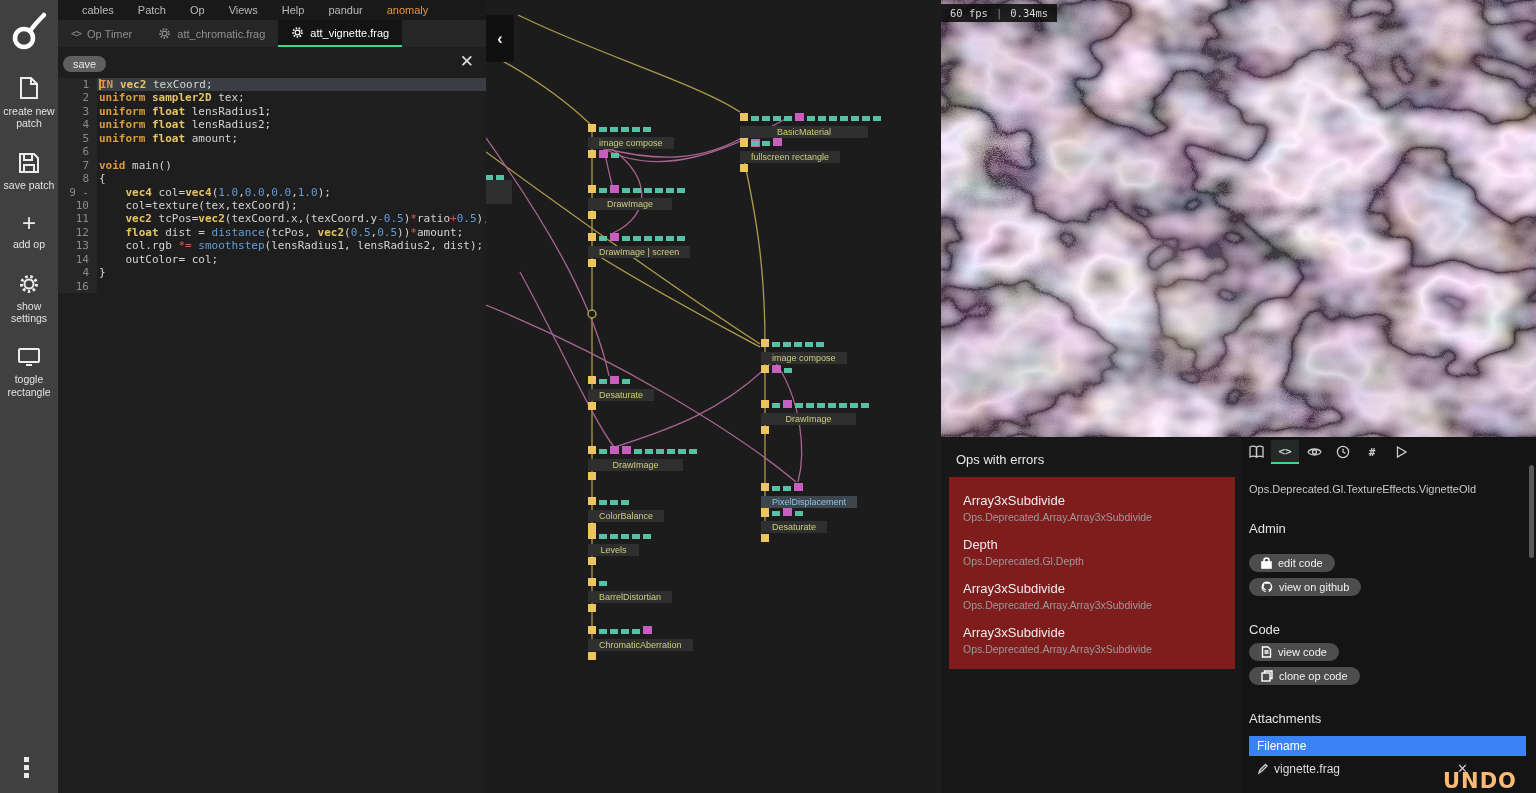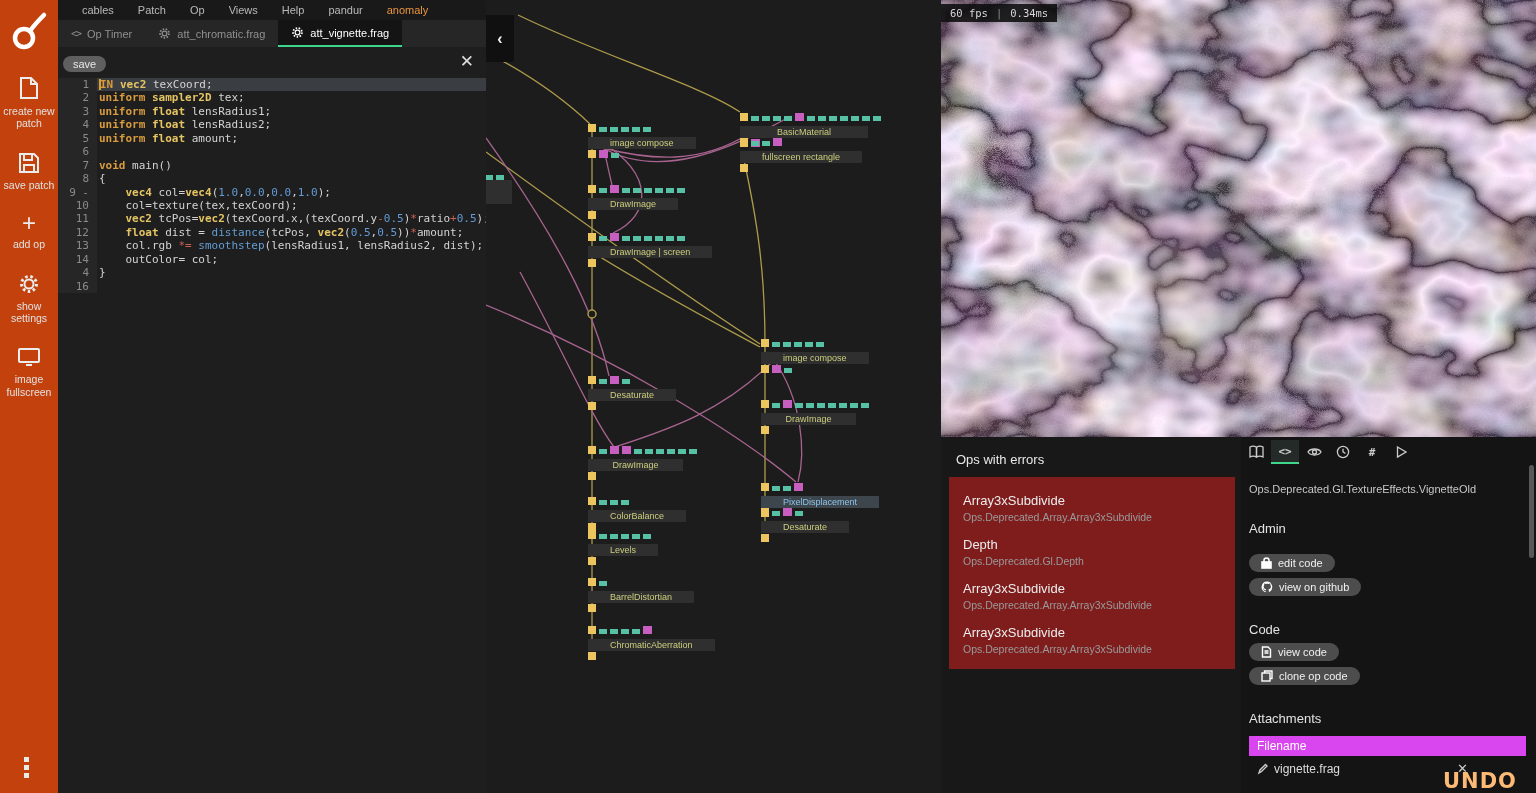--- a/index.html
+++ b/index.html
@@ -1,21 +1,21 @@
 <!DOCTYPE html>
 <html><head>
 <meta charset="utf-8">
 <style>
   * { margin:0; padding:0; box-sizing:border-box; }
   html,body { width:1536px; height:793px; background:#101010; overflow:hidden;
               font-family:"Liberation Sans", sans-serif; }
   #app { position:relative; width:1536px; height:793px; background:#141414; }
 
   
-  #sidebar { position:absolute; left:0; top:0; width:58px; height:793px; background:#c2410c;
+  #sidebar { position:absolute; left:0; top:0; width:58px; height:793px; background:#404040;
              display:flex; flex-direction:column; align-items:center; }
   #logo { margin-top:8px; width:44px; height:46px; }
   .sb-item { margin-top:22px; display:flex; flex-direction:column; align-items:center; cursor:pointer; }
   .sb-item svg, .sb-item .plus { color:#ececec; }
   .sb-item .plus { font-size:24px; font-weight:400; line-height:20px; color:#ececec; }
   .sb-label { margin-top:5px; font-size:10.5px; line-height:1.18; color:#e2e2e2; text-align:center; width:54px; }
   #sb-dots { position:absolute; left:24px; bottom:12px; cursor:pointer; }
   #sb-dots i { display:block; width:5px; height:5px; background:#eaeaea; margin:3px 0; }
 
   
@@ -55,21 +55,21 @@
   #collapse-btn { position:absolute; left:0; top:15px; width:28px; height:47px; background:#101010;
                   color:#f0f0f0; font-size:16px; font-weight:bold; display:flex; align-items:center;
                   justify-content:center; cursor:pointer; border-radius:0 0 3px 0; }
   #wires { position:absolute; left:0; top:0; }
   .gnode { position:absolute; cursor:pointer; }
   .ports { display:flex; gap:3px; align-items:flex-end; height:8px; }
   .p-y { width:8px; height:8px; background:#ecc55f; }
   .p-t { width:8px; height:5px; background:#56c1a4; }
   .p-p { width:9px; height:8px; background:#c75fc0; }
   .nlabel { display:inline-block; background:#2f2f30; color:#ccce7d; font-size:9px; line-height:12px;
-            padding:0 22px; text-align:center; white-space:nowrap; }
+            padding:0 11px; text-align:center; white-space:nowrap; }
   .nlabel.sel { background:#3d464d; color:#8ec3ea; }
   .nbody { width:27px; height:24px; background:#2f2f30; }
 
   
   #render { position:absolute; left:941px; top:0; width:595px; height:437px; background:#000; overflow:hidden; }
   #render svg { display:block; }
   #render-glow { position:absolute; left:0; top:0; width:595px; height:437px; pointer-events:none;
     background:radial-gradient(ellipse 260px 180px at 32% 72%, rgba(255,255,255,0.28), transparent 60%),
                radial-gradient(ellipse 220px 150px at 62% 25%, rgba(255,255,255,0.12), transparent 60%); }
   #fps { position:absolute; left:0; top:4px; background:rgba(12,12,12,0.88); color:#d8d8d8;
@@ -92,21 +92,21 @@
   .tb-icon.active { background:#232a27; border-bottom:2px solid #3dd68c; }
   .tb-txt { font-family:"DejaVu Sans Mono",monospace; font-size:11px; font-weight:bold; }
   #dbody { padding:18px 10px 0 8px; position:relative; }
   #dtitle { font-size:11px; color:#c8c8c8; }
   .dsection { font-size:13px; color:#e3e3e3; margin-top:26px; }
   .pill { display:inline-flex; align-items:center; gap:6px; background:#4d4d4d; color:#f0f0f0;
           font-size:11px; border:none; border-radius:11px; padding:3px 12px; margin-top:6px; cursor:pointer; }
   .pill svg { flex:0 0 auto; }
   .btncol { display:flex; flex-direction:column; align-items:flex-start; }
   #admin-btns { margin-top:12px; }
-  #filename-row { margin-top:10px; background:#d946ef; color:#ffffff; font-size:12px;
+  #filename-row { margin-top:10px; background:#3b82f6; color:#ffffff; font-size:12px;
                   padding:3px 8px; width:277px; }
   #file-row { display:flex; align-items:center; gap:6px; color:#dddddd; font-size:12px; padding:5px 8px; width:277px; }
   #file-del { margin-left:auto; color:#cccccc; font-size:13px; cursor:pointer; padding-right:50px; }
   #dscroll { position:absolute; left:288px; top:28px; width:5px; height:93px; background:#585858; border-radius:3px; }
   #watermark { position:absolute; left:202px; top:332px; width:82px; height:23px; overflow:hidden; }
   #watermark span { font-weight:bold; font-size:21px; letter-spacing:1px; color:#fdba74;
                     font-family:"DejaVu Sans",sans-serif; }
 </style>
 </head>
 <body>
@@ -142,21 +142,21 @@
         <circle cx="11" cy="11" r="7.5" stroke-width="3" stroke-dasharray="2.6 2.6"></circle>
         <circle cx="11" cy="11" r="4.5" stroke-width="2"></circle>
       </svg>
       <span class="sb-label">show settings</span>
     </div>
     <div class="sb-item">
       <svg width="24" height="22" viewBox="0 0 24 22" fill="none" stroke="currentColor" stroke-width="2">
         <rect x="2" y="3" width="20" height="13" rx="1"></rect>
           <path d="M9 19 H15"></path>
       </svg>
-      <span class="sb-label">image fullscreen</span>
+      <span class="sb-label">toggle rectangle</span>
     </div>
     <div id="sb-dots">
         <i></i>
         <i></i>
         <i></i>
       </div>
   </div>
 
   <div id="menubar">
       <span class="menu-item">cables</span>

